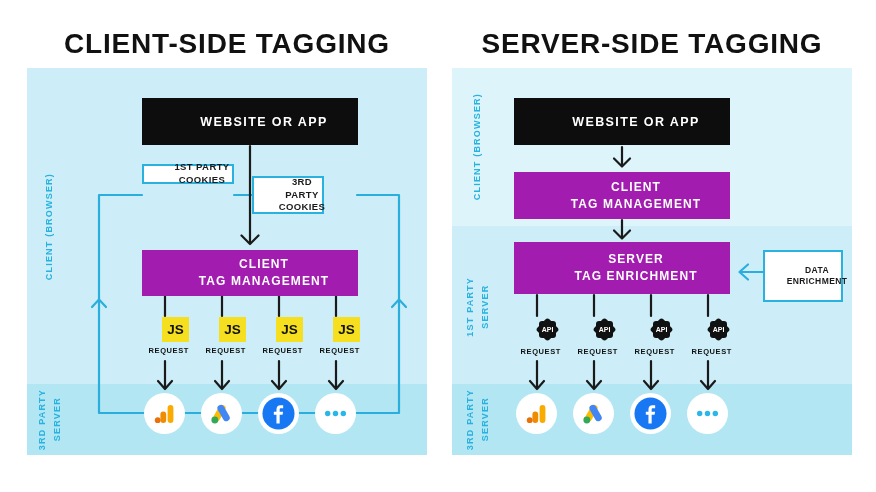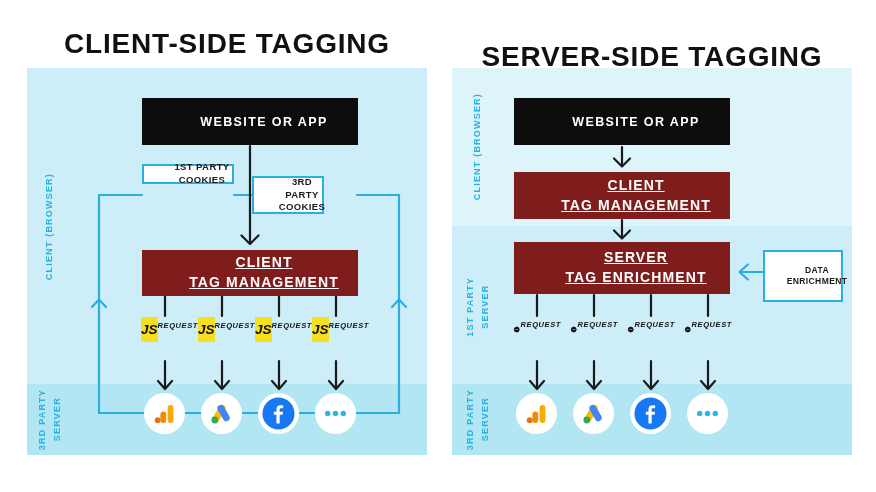--- a/index.html
+++ b/index.html
@@ -5,39 +5,39 @@
   html,body{margin:0;padding:0;background:#ffffff;}
   .stage{
     position:relative;width:876px;height:492px;overflow:hidden;
     font-family:"Liberation Sans", sans-serif;background:#ffffff;
   }
   .title{
     position:absolute;top:28px;text-align:center;
     font-size:28px;font-weight:800;letter-spacing:.8px;color:#111;z-index:3;
   }
   .title.left{left:27px;width:400px;}
-  .title.right{left:452px;width:400px;margin-top:13px;}
+  .title.right{left:452px;width:400px;}
   .panel{position:absolute;top:68px;height:387px;z-index:0;}
   .panel.left{left:27px;width:400px;background:#cdeef8;}
   .panel.right{left:452px;width:400px;background:#cdeef8;}
   .section-top{position:absolute;left:0;top:0;width:100%;height:158px;background:#ddf4fb;}
   .band{position:absolute;left:0;bottom:0;width:100%;height:71px;background:#b3e6f3;}
   .overlay{position:absolute;left:0;top:0;z-index:1;pointer-events:none;}
   .vwrap{position:absolute;display:flex;align-items:center;justify-content:center;z-index:2;}
   .vlabel{
     writing-mode:vertical-rl;transform:rotate(180deg);
     color:#29b2e0;font-size:9px;font-weight:800;letter-spacing:1.2px;
     white-space:pre-line;text-align:center;line-height:1.7;
   }
   .box{position:absolute;display:flex;align-items:center;justify-content:center;
     text-align:center;white-space:pre-line;z-index:2;box-sizing:border-box;padding-left:28px;}
   .box-black{background:#0d0d0d;color:#fff;font-weight:800;font-size:12.5px;letter-spacing:1.4px;}
-  .box-cyan{background:#7f1d1d;color:#fff;font-weight:800;font-size:14px;letter-spacing:1.1px;line-height:1.4;text-decoration:underline;}
+  .box-cyan{background:#a21caf;color:#fff;font-weight:800;font-size:12px;letter-spacing:1.1px;line-height:1.4;}
   .box-white{background:#fff;border:2px solid #29b2e0;color:#1a1a1a;font-weight:800;font-size:9.5px;letter-spacing:.4px;line-height:1.35;}
-  .req-col{position:absolute;width:48px;display:flex;flex-direction:row;align-items:flex-start;z-index:2;font-style:italic;}
+  .req-col{position:absolute;width:48px;display:flex;flex-direction:column;align-items:flex-end;z-index:2;}
   .js-badge{width:27px;height:25px;background:#f5df1e;color:#111;font-weight:800;font-size:13.5px;
     display:flex;align-items:center;justify-content:center;letter-spacing:0;}
   .req-label{margin-top:4px;font-size:7.5px;font-weight:800;letter-spacing:.6px;color:#111;}
   .dest{position:absolute;width:41px;height:41px;border-radius:50%;background:#fff;
     display:flex;align-items:center;justify-content:center;z-index:2;}
 </style>
 </head>
 <body>
 
 <div class="stage">

